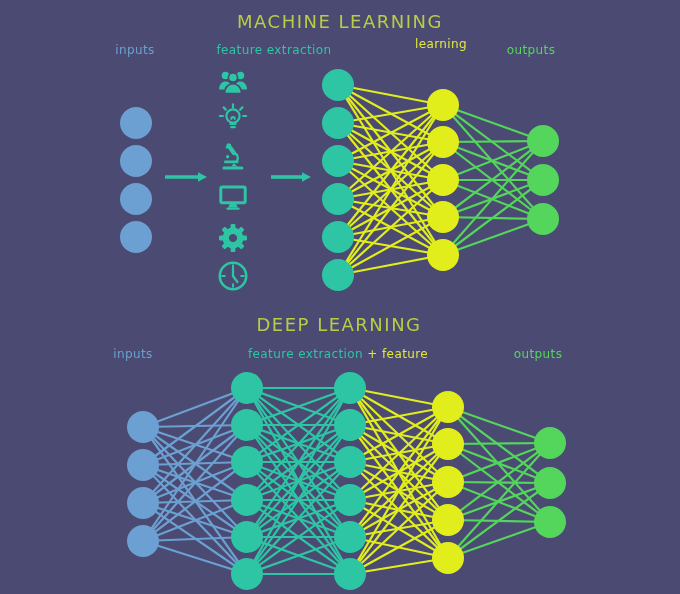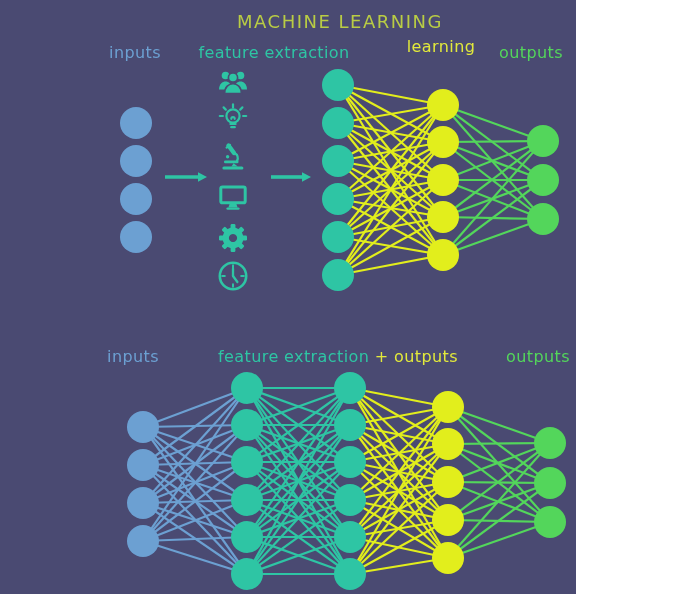--- a/index.html
+++ b/index.html
@@ -1,36 +1,36 @@
 <!DOCTYPE html>
 <html><head>
 <meta charset="utf-8">
 <style>
   html,body{margin:0;padding:0;}
   body{font-family:"DejaVu Sans", sans-serif;}
   .canvas{
     position:relative;
-    width:576px;height:594px;
+    width:680px;height:594px;
     overflow:hidden;
   }
   .canvas svg.diagram{position:absolute;left:0;top:0;}
   .section-title{
     position:absolute;
     transform:translateX(-50%);
     font-size:18px;
     letter-spacing:1.5px;
     white-space:nowrap;
     font-weight:normal;
   }
   #ml-title{left:340px;top:11px;}
   #dl-title{left:339px;top:314px;}
   .diagram-label{
     position:absolute;
     transform:translateX(-50%);
-    font-size:16px;
+    font-size:12px;
     letter-spacing:0.4px;
     white-space:nowrap;
   }
   .icon-box{
     position:absolute;
     transform:translate(-50%,-50%);
   }
   .icon-box svg{display:block;width:100%;height:100%;}
 </style>
 </head>
@@ -263,27 +263,28 @@
       <g>
         <line x1="165" y1="177" x2="199" y2="177" stroke="#2EC5A4" stroke-width="3.6"></line>
         <polygon points="207,177 198,172.2 198,181.8" fill="#2EC5A4"></polygon>
       </g>
       <g>
         <line x1="271" y1="177" x2="303" y2="177" stroke="#2EC5A4" stroke-width="3.6"></line>
         <polygon points="311,177 302,172.2 302,181.8" fill="#2EC5A4"></polygon>
       </g>
     </svg>
   <div class="section-title" id="ml-title" style="color: rgb(185, 204, 68);">MACHINE LEARNING</div>
+  <div class="section-title" id="dl-title" style="color: rgb(185, 204, 68);">DEEP LEARNING</div>
   <div id="labels-root">
       <span class="diagram-label" style="left: 135px; top: 43px;"><span style="color: rgb(108, 160, 210);">inputs</span></span>
       <span class="diagram-label" style="left: 274px; top: 43px;"><span style="color: rgb(46, 197, 164);">feature extraction</span></span>
       <span class="diagram-label" style="left: 441px; top: 37px;"><span style="color: rgb(226, 233, 59);">learning</span></span>
       <span class="diagram-label" style="left: 531px; top: 43px;"><span style="color: rgb(83, 214, 91);">outputs</span></span>
       <span class="diagram-label" style="left: 133px; top: 347px;"><span style="color: rgb(108, 160, 210);">inputs</span></span>
-      <span class="diagram-label" style="left: 338px; top: 347px;"><span style="color: rgb(46, 197, 164);">feature extraction</span><span style="color: rgb(226, 233, 59);"> + outputs</span></span>
+      <span class="diagram-label" style="left: 338px; top: 347px;"><span style="color: rgb(46, 197, 164);">feature extraction</span><span style="color: rgb(226, 233, 59);"> + feature</span></span>
       <span class="diagram-label" style="left: 538px; top: 347px;"><span style="color: rgb(83, 214, 91);">outputs</span></span>
     </div>
   <div id="icons-root">
       <div class="icon-box" style="left: 233px; top: 82px; width: 34px; height: 34px;">
         <svg viewBox="0 0 34 34">
           <g fill="#2EC5A4">
             <circle cx="9.5" cy="10.5" r="3.8"></circle>
             <circle cx="24.5" cy="10.5" r="3.8"></circle>
             <path d="M3,24.5 c0,-5.5 3.5,-8 6.5,-8 c3,0 6.5,2.5 6.5,8 z"></path>
             <path d="M18,24.5 c0,-5.5 3.5,-8 6.5,-8 c3,0 6.5,2.5 6.5,8 z"></path>

